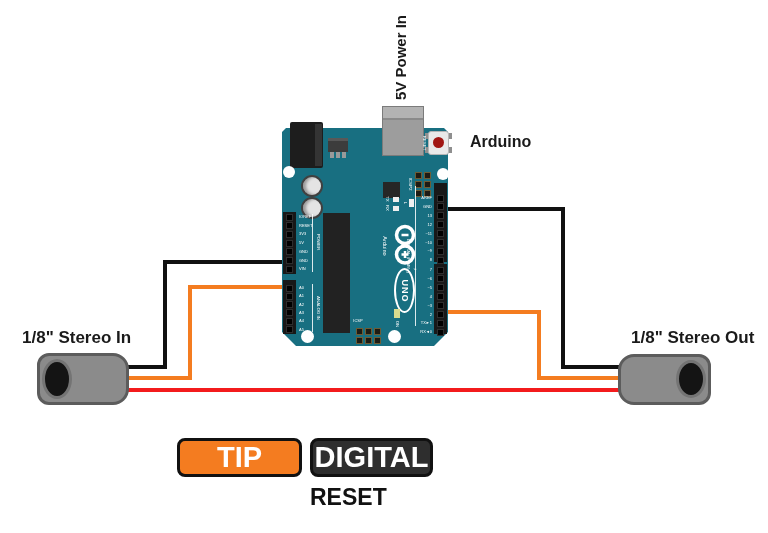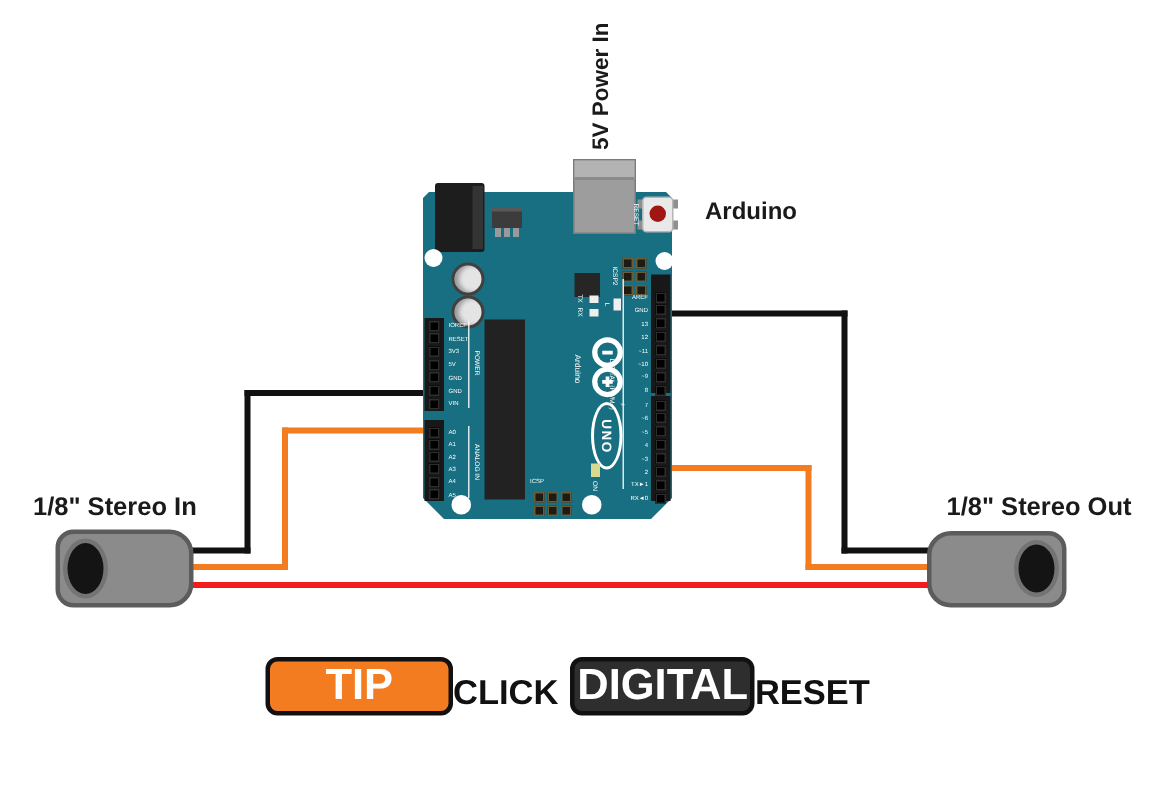--- a/index.html
+++ b/index.html
@@ -51,21 +51,21 @@
   .pin-label{position:absolute;color:#fff;font-size:8px;height:8px;line-height:8px;white-space:nowrap;}
   .pl-left{transform:scale(0.5);transform-origin:left center;}
   .pl-right{transform:scale(0.5);transform-origin:right center;text-align:right;}
   .ct{position:absolute;white-space:nowrap;font-size:8px;color:#fff;transform:translate(-50%,-50%) scale(0.5);}
   .cv{position:absolute;white-space:nowrap;font-size:8px;color:#fff;transform:translate(-50%,-50%) rotate(90deg) scale(0.55);}
   .uno-oval{position:absolute;left:112px;top:140px;width:21px;height:45px;border:2px solid #fff;border-radius:50%;box-sizing:border-box;display:flex;align-items:center;justify-content:center;}
   .uno-text{color:#fff;font-size:9px;font-weight:bold;letter-spacing:1px;transform:rotate(90deg);}
 
   
   .legend{position:absolute;left:177px;top:438px;display:flex;gap:8px;}
-  .legend-item{display:flex;flex-direction:row;align-items:center;}
+  .legend-item{display:flex;flex-direction:column;align-items:flex-start;}
   .legend-box{height:39px;border:3px solid #111;border-radius:8px;box-sizing:border-box;
     display:flex;align-items:center;justify-content:center;color:#fff;font-weight:bold;font-size:29px;}
   .lb-0{width:125px;} .lb-1{width:127px;} .lb-2{width:123px;}
   .legend-sub{margin-top:7px;font-size:23px;font-weight:bold;color:#111;}
 </style>
 </head>
 <body>
 
 <div class="canvas">
 
@@ -239,21 +239,20 @@
       <div class="pin-label pl-right" style="left: 90px; top: 191.4px; width: 60px;">TX►1</div>
       <div class="pin-sq" style="left: 155px; top: 200.8px;"></div>
       <div class="pin-label pl-right" style="left: 90px; top: 200.3px; width: 60px;">RX◄0</div>
     </div>
 
   <div class="legend">
     <div class="legend-item">
       <div class="legend-box lb-0" style="background-color: rgb(244, 124, 32);">
         <span>TIP</span>
       </div>
-      <div class="legend-sub">CLICK</div>
     </div>
     <div class="legend-item">
       <div class="legend-box lb-2" style="background-color: rgb(46, 46, 46);">
         <span>DIGITAL</span>
       </div>
       <div class="legend-sub">RESET</div>
     </div>
   </div>
 
 </div>

